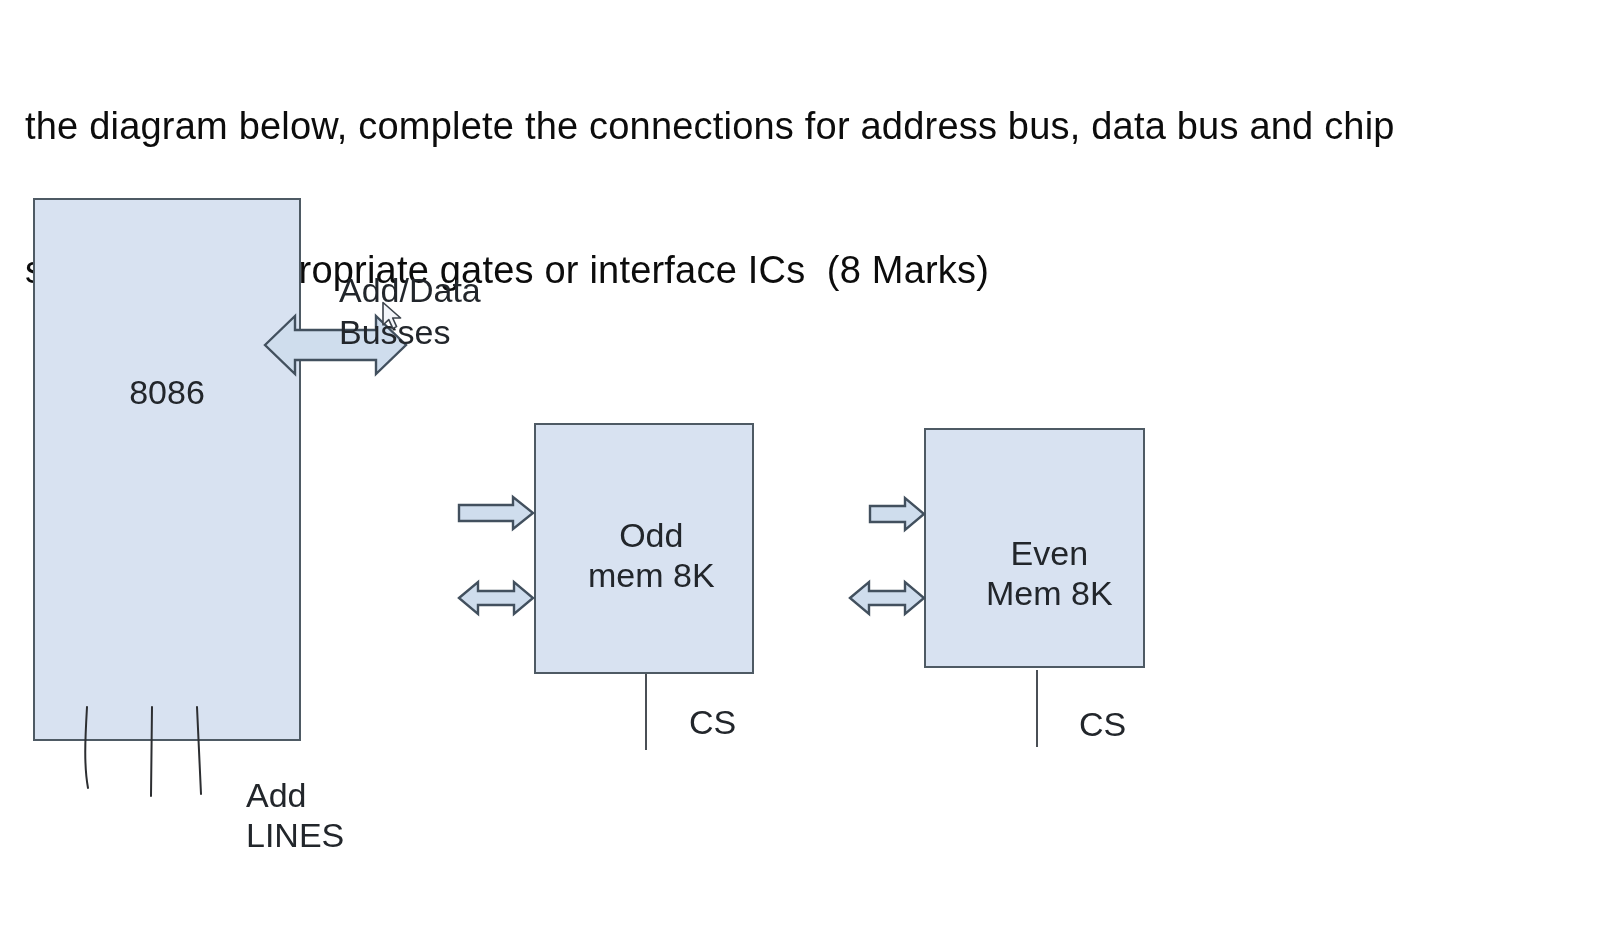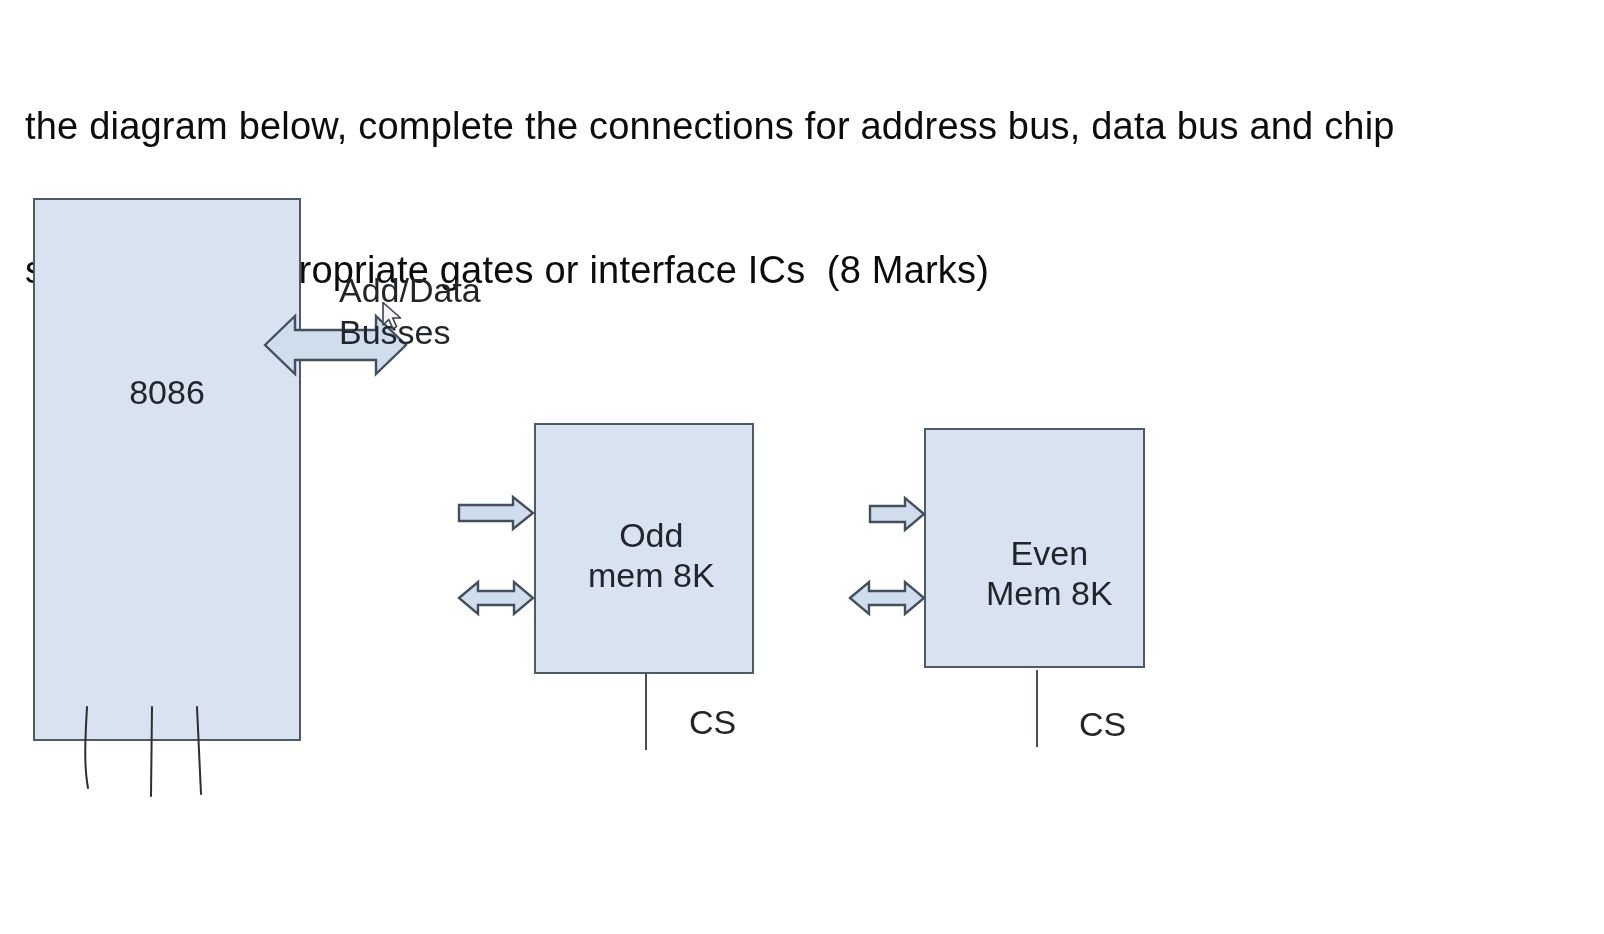--- a/index.html
+++ b/index.html
@@ -146,14 +146,18 @@
     <polygon points="2,19 21,3 21,12 57,12 57,3 76,19 57,35 57,26 21,26 21,35"></polygon>
   </svg>
   <div class="cs-line" id="even-cs-line"></div>
   <div class="shape-label" id="even-cs-label">CS</div>
 
   <svg class="arrow-svg thin-lines" id="addr-lines" width="135" height="92" viewBox="0 0 135 92">
     <path d="M9,1 C7,35 6,60 10,82"></path>
     <path d="M74,1 L73,90"></path>
     <path d="M119,1 L123,88"></path>
   </svg>
+  <div class="shape-label" id="addr-lines-label">
+    <div>Add</div>
+    <div>LINES</div>
+  </div>
 
 </div>
 
 </body></html>

